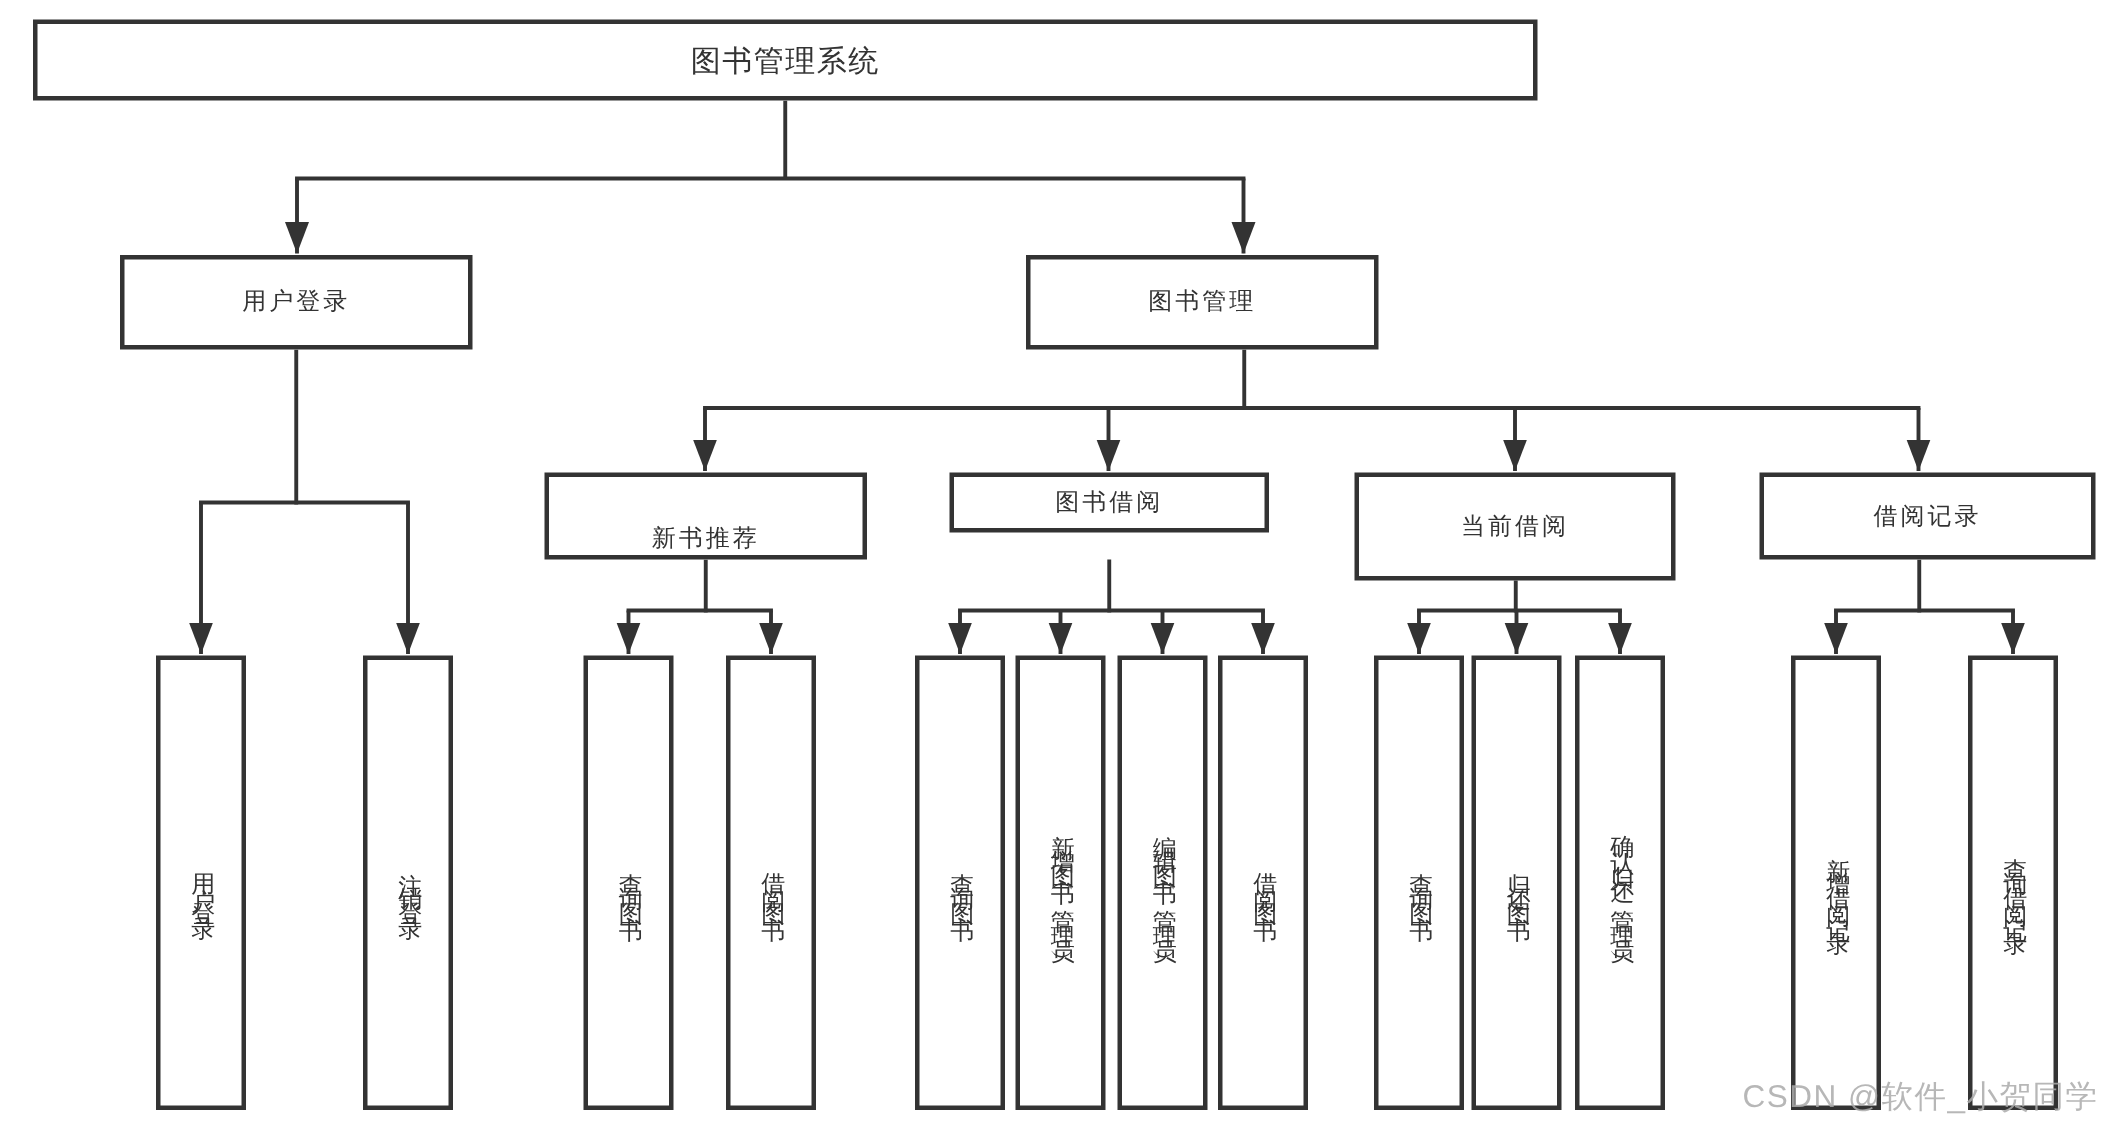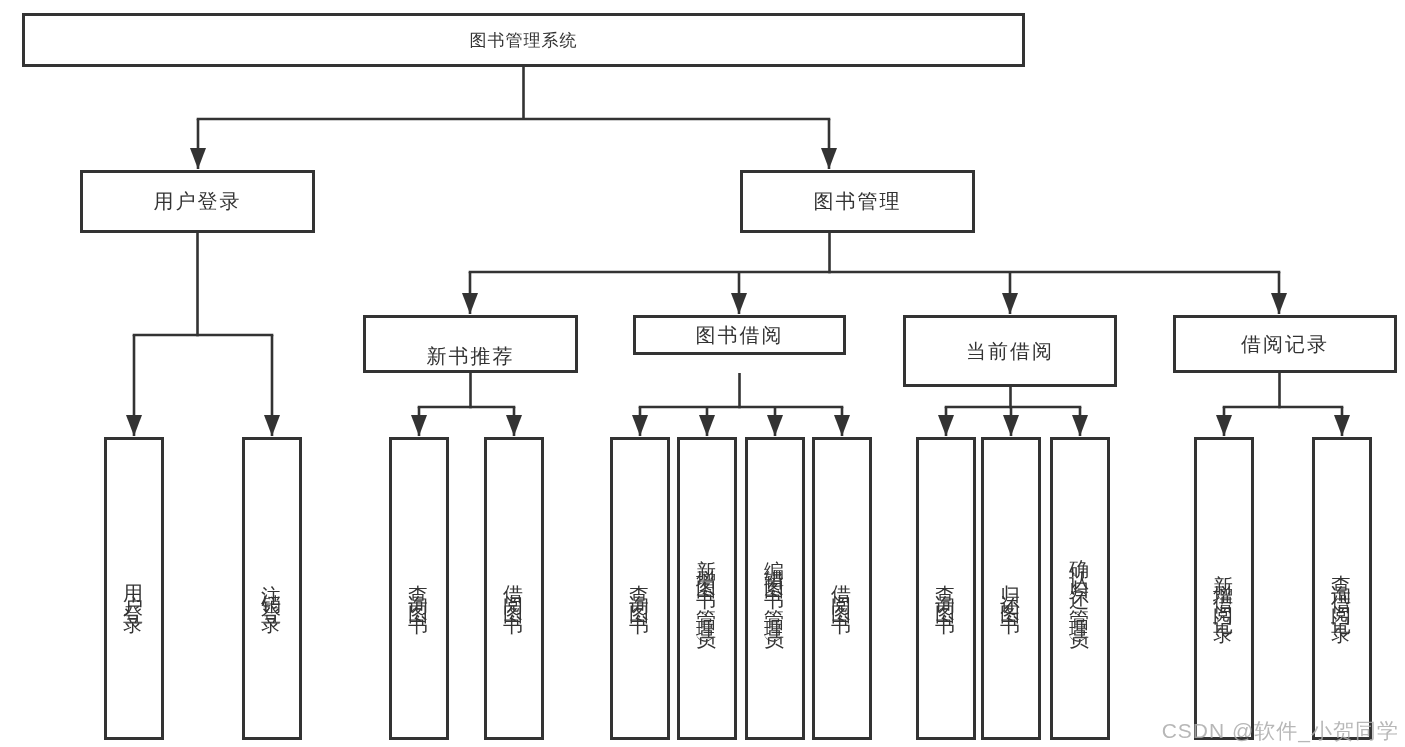--- a/index.html
+++ b/index.html
@@ -34,25 +34,25 @@
   .box {
     position: absolute;
     background: #ffffff;
     border: 3px solid var(--line);
     display: flex;
     align-items: center;
     justify-content: center;
     color: var(--text);
   }
   .box span {
-    font-size: 20px;
+    font-size: 16px;
     letter-spacing: 2px;
     white-space: nowrap;
   }
-  .box.root span { font-size: 17px; letter-spacing: 1px; text-align: right; }
+  .box.root span { font-size: 20px; letter-spacing: 1px; text-align: right; }
   .box.v span {
     writing-mode: vertical-rl;
     text-orientation: mixed;
     letter-spacing: 10px;
     white-space: normal;
   }
 
   .watermark {
     position: absolute;
     right: 6px;
@@ -133,21 +133,21 @@
     </g>
   </svg>
 
   <div class="box root" style="left:22px; top:13px; width:1003px; height:54px;">
     <span>图书管理系统</span>
   </div>
 
   <div class="box" style="left:80px; top:170px; width:235px; height:63px;">
     <span>用户登录</span>
   </div>
-  <div class="box" style="left:740px; top:170px; width:235px; height:63px;">
+  <div class="box" style="left:684px; top:170px; width:235px; height:63px;">
     <span>图书管理</span>
   </div>
 
   <div class="box" style="left:363px; top:315px; width:215px; height:58px;align-items:flex-end;">
     <span>新书推荐</span>
   </div>
   <div class="box" style="left:633px; top:315px; width:213px; height:40px;">
     <span>图书借阅</span>
   </div>
   <div class="box" style="left:903px; top:315px; width:214px; height:72px;">

